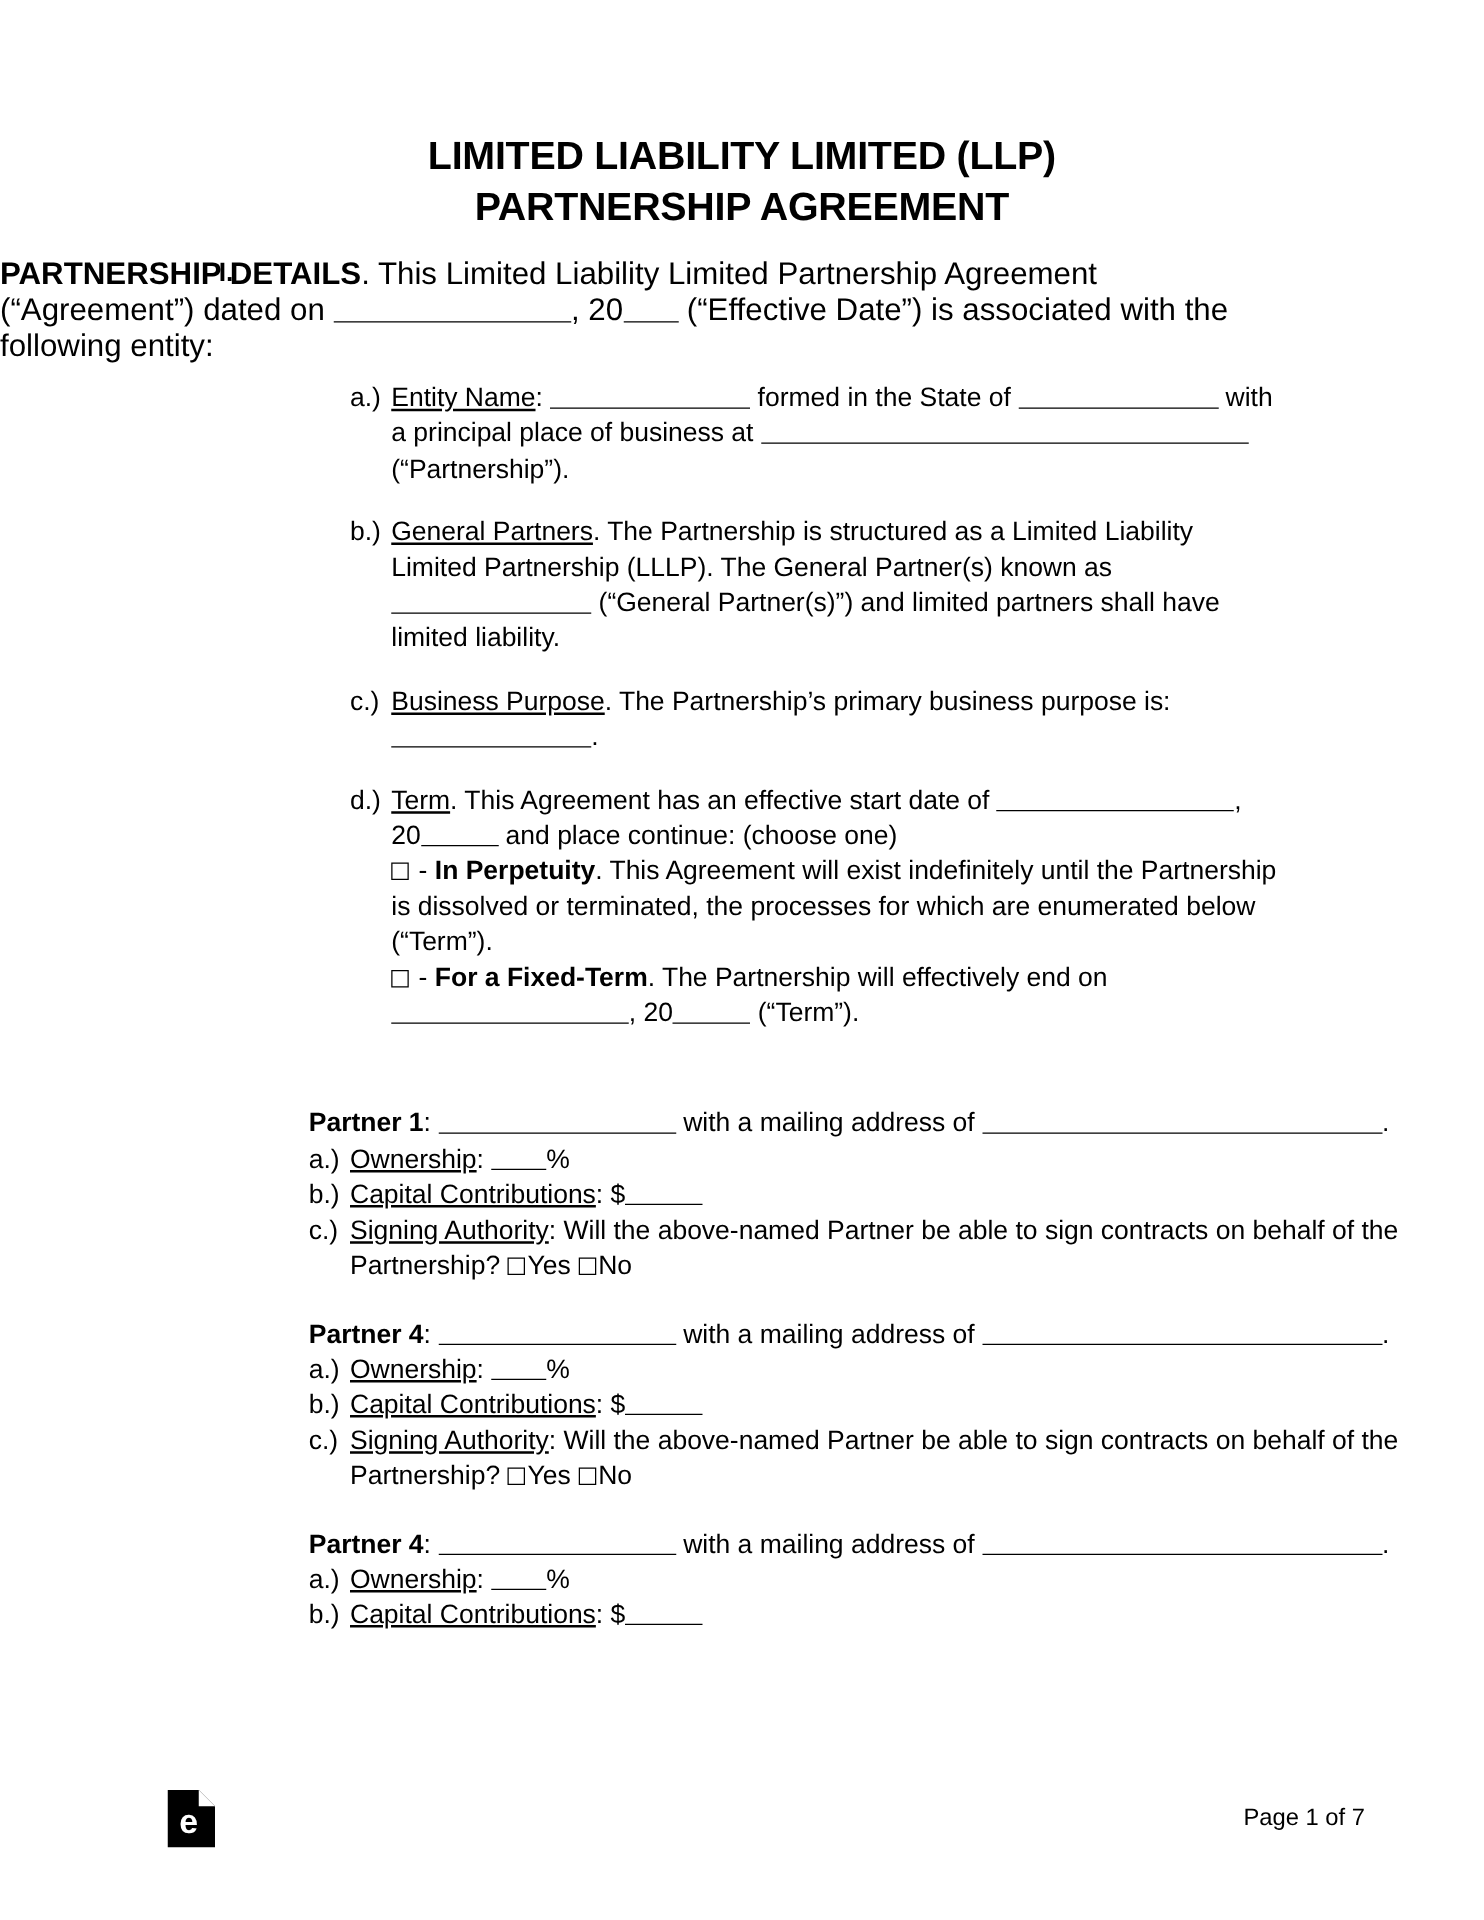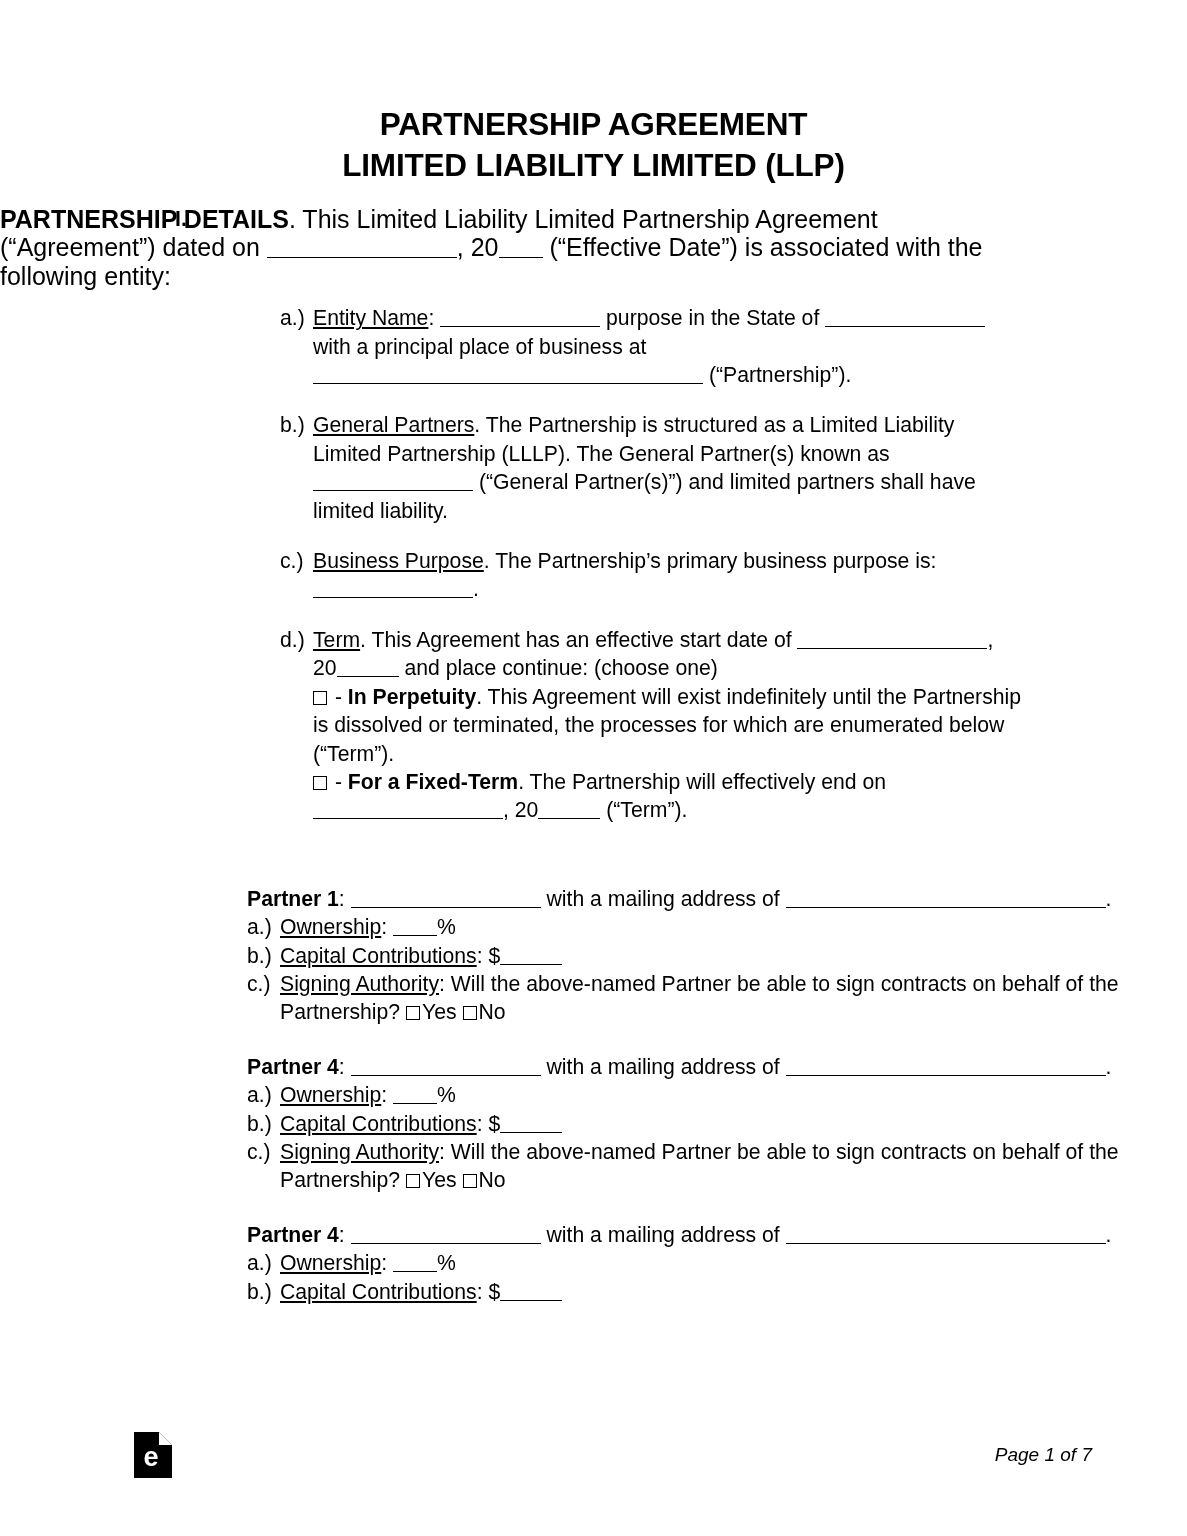--- a/index.html
+++ b/index.html
@@ -137,48 +137,47 @@
     width: 38px;
     height: 46px;
   }
   .page-number {
     position: absolute;
     right: 95px;
     top: 1443px;
     font-size: 19px;
     line-height: 24px;
     text-align: left;
-    font-style: italic;
   }
   .spacer-md { height: 26px; }
   .spacer-lg { height: 34px; }
 </style>
 </head>
 <body>
 
 <div class="page">
 
   <div class="doc-title">
+    <span class="line">LIMITED LIABILITY LIMITED (LLP)</span>
     <span class="line">PARTNERSHIP AGREEMENT</span>
-    <span class="line">LIMITED LIABILITY LIMITED (LLP)</span>
   </div>
 
   <div class="body-area">
 
     <div class="section">
       <span class="sec-num">I.</span>
       <div class="sec-row">
         <span class="b">PARTNERSHIP DETAILS</span><span>. This Limited Liability Limited Partnership Agreement (“Agreement”) dated on </span><span class="blank w-lg"></span><span>, 20</span><span class="blank w-xs"></span><span> (“Effective Date”) is associated with the following entity:</span>
       </div>
 
       <div class="sub-list">
 
         <div class="sub-item">
           <span class="sub-letter">a.)</span>
-          <span class="u">Entity Name</span><span>: </span><span class="blank w-md"></span><span> purpose in the State of </span><span class="blank w-md"></span><span> with a principal place of business at </span><span class="blank w-xxl"></span><span> (“Partnership”).</span>
+          <span class="u">Entity Name</span><span>: </span><span class="blank w-md"></span><span> formed in the State of </span><span class="blank w-md"></span><span> with a principal place of business at </span><span class="blank w-xxl"></span><span> (“Partnership”).</span>
         </div>
 
         <div class="sub-item">
           <span class="sub-letter">b.)</span>
           <span class="u">General Partners</span><span>. The Partnership is structured as a Limited Liability Limited Partnership (LLLP). The General Partner(s) known as </span><span class="blank w-md"></span><span> (“General Partner(s)”) and limited partners shall have limited liability.</span>
         </div>
 
         <div class="sub-item">
           <span class="sub-letter">c.)</span>
           <span class="u">Business Purpose</span><span>. The Partnership’s primary business purpose is: </span><span class="blank w-md"></span><span>.</span>

